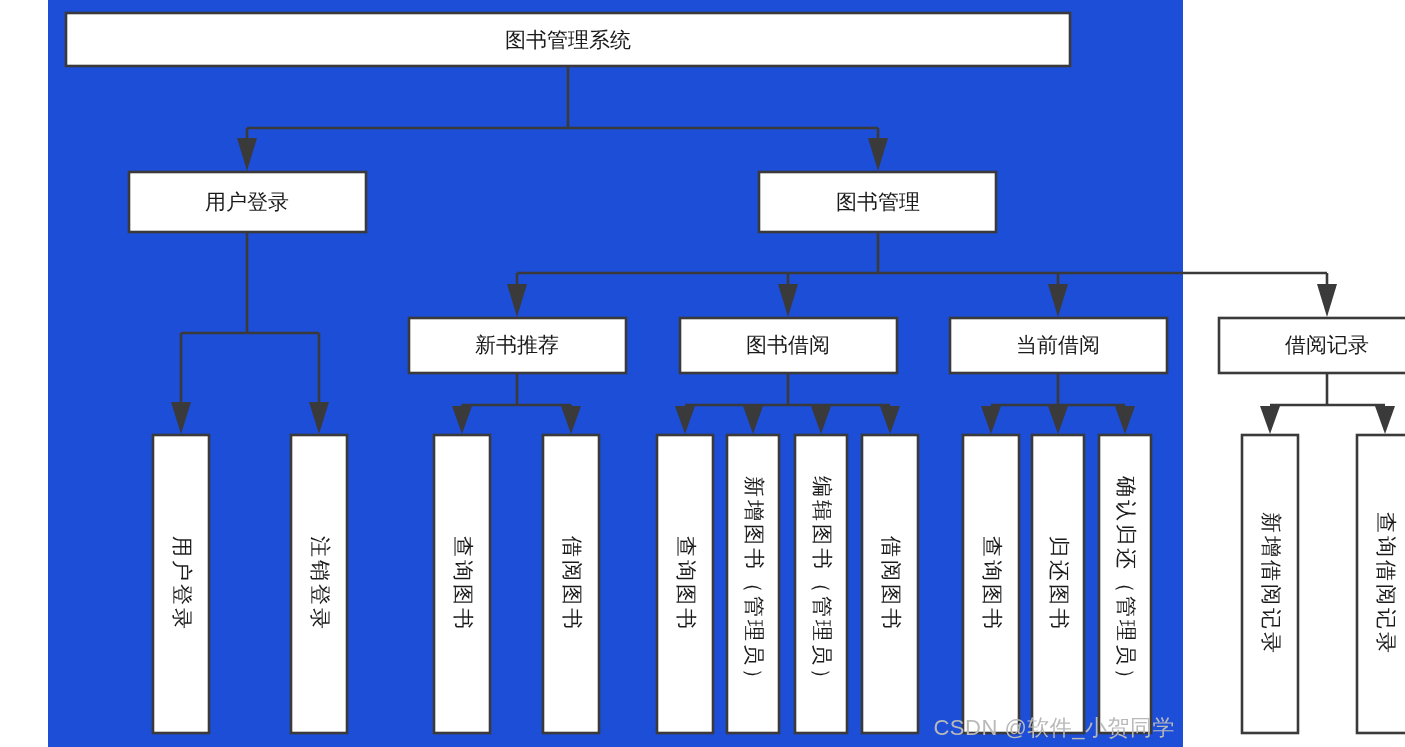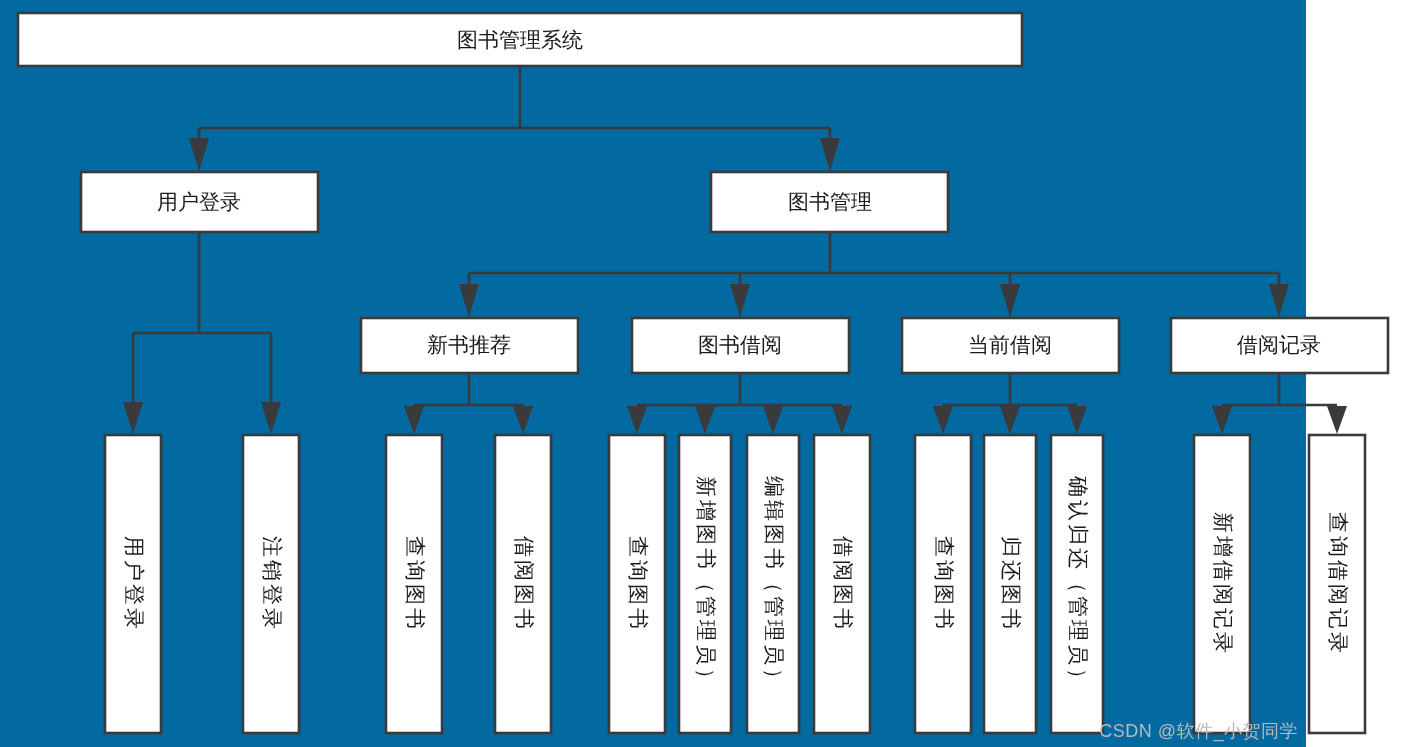--- a/index.html
+++ b/index.html
@@ -8,23 +8,24 @@
     background: #ffffff;
   }
   body {
     width: 1405px;
     height: 747px;
     font-family: "Liberation Sans", "DejaVu Sans", sans-serif;
     overflow: hidden;
   }
   #diagram-root {
     position: relative;
-    width: 1306px;
+    width: 1135px;
     height: 747px;
-    background: #0369a1;
+    background: #1d4ed8;
+    margin-left: 48px;
   }
   svg.canvas {
     position: absolute;
     left: 0;
     top: 0;
     width: 1405px;
     height: 747px;
     display: block;
   }
   .node-box {
@@ -55,21 +56,21 @@
     font-size: 21px;
     text-anchor: middle;
     dominant-baseline: middle;
     letter-spacing: 3px;
   }
   .watermark {
     position: absolute;
     right: 8px;
     bottom: 4px;
     font-family: "Liberation Sans", "DejaVu Sans", sans-serif;
-    font-size: 18px;
+    font-size: 22px;
     color: #b9b9b9;
     white-space: nowrap;
     pointer-events: none;
     letter-spacing: 0.5px;
   }
 </style>
 </head>
 <body>
 
 <div id="diagram-root">

